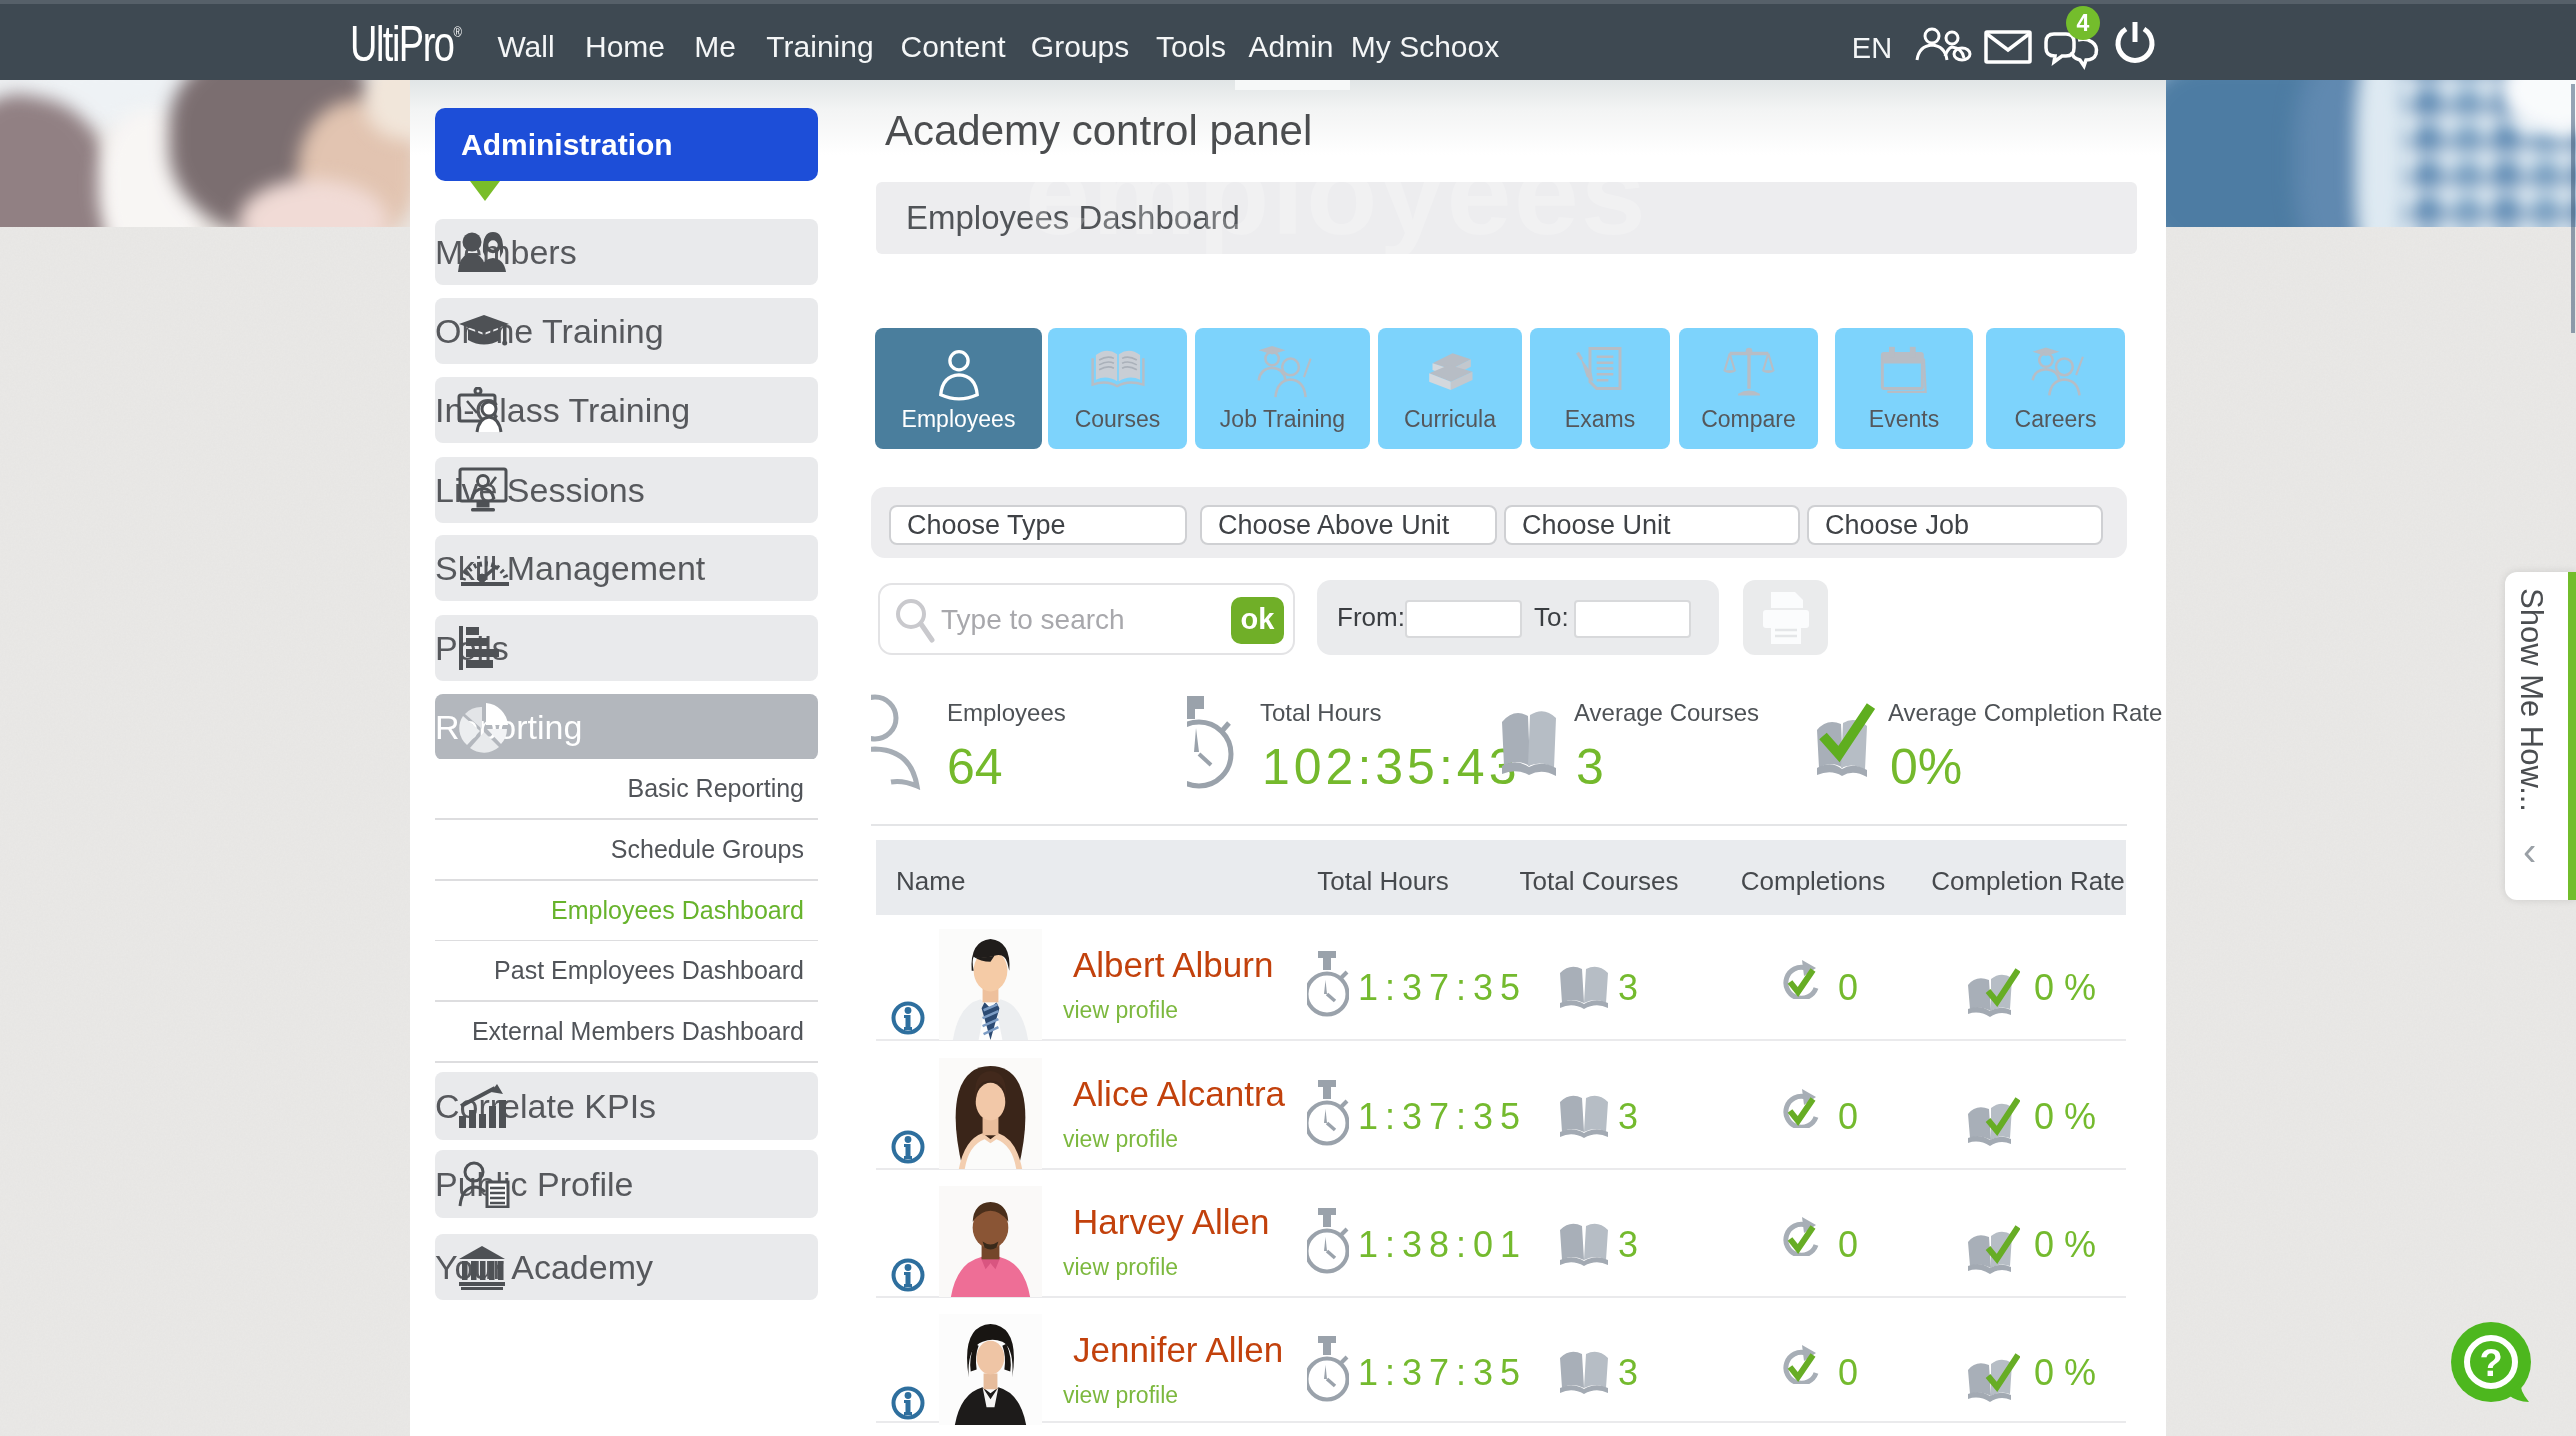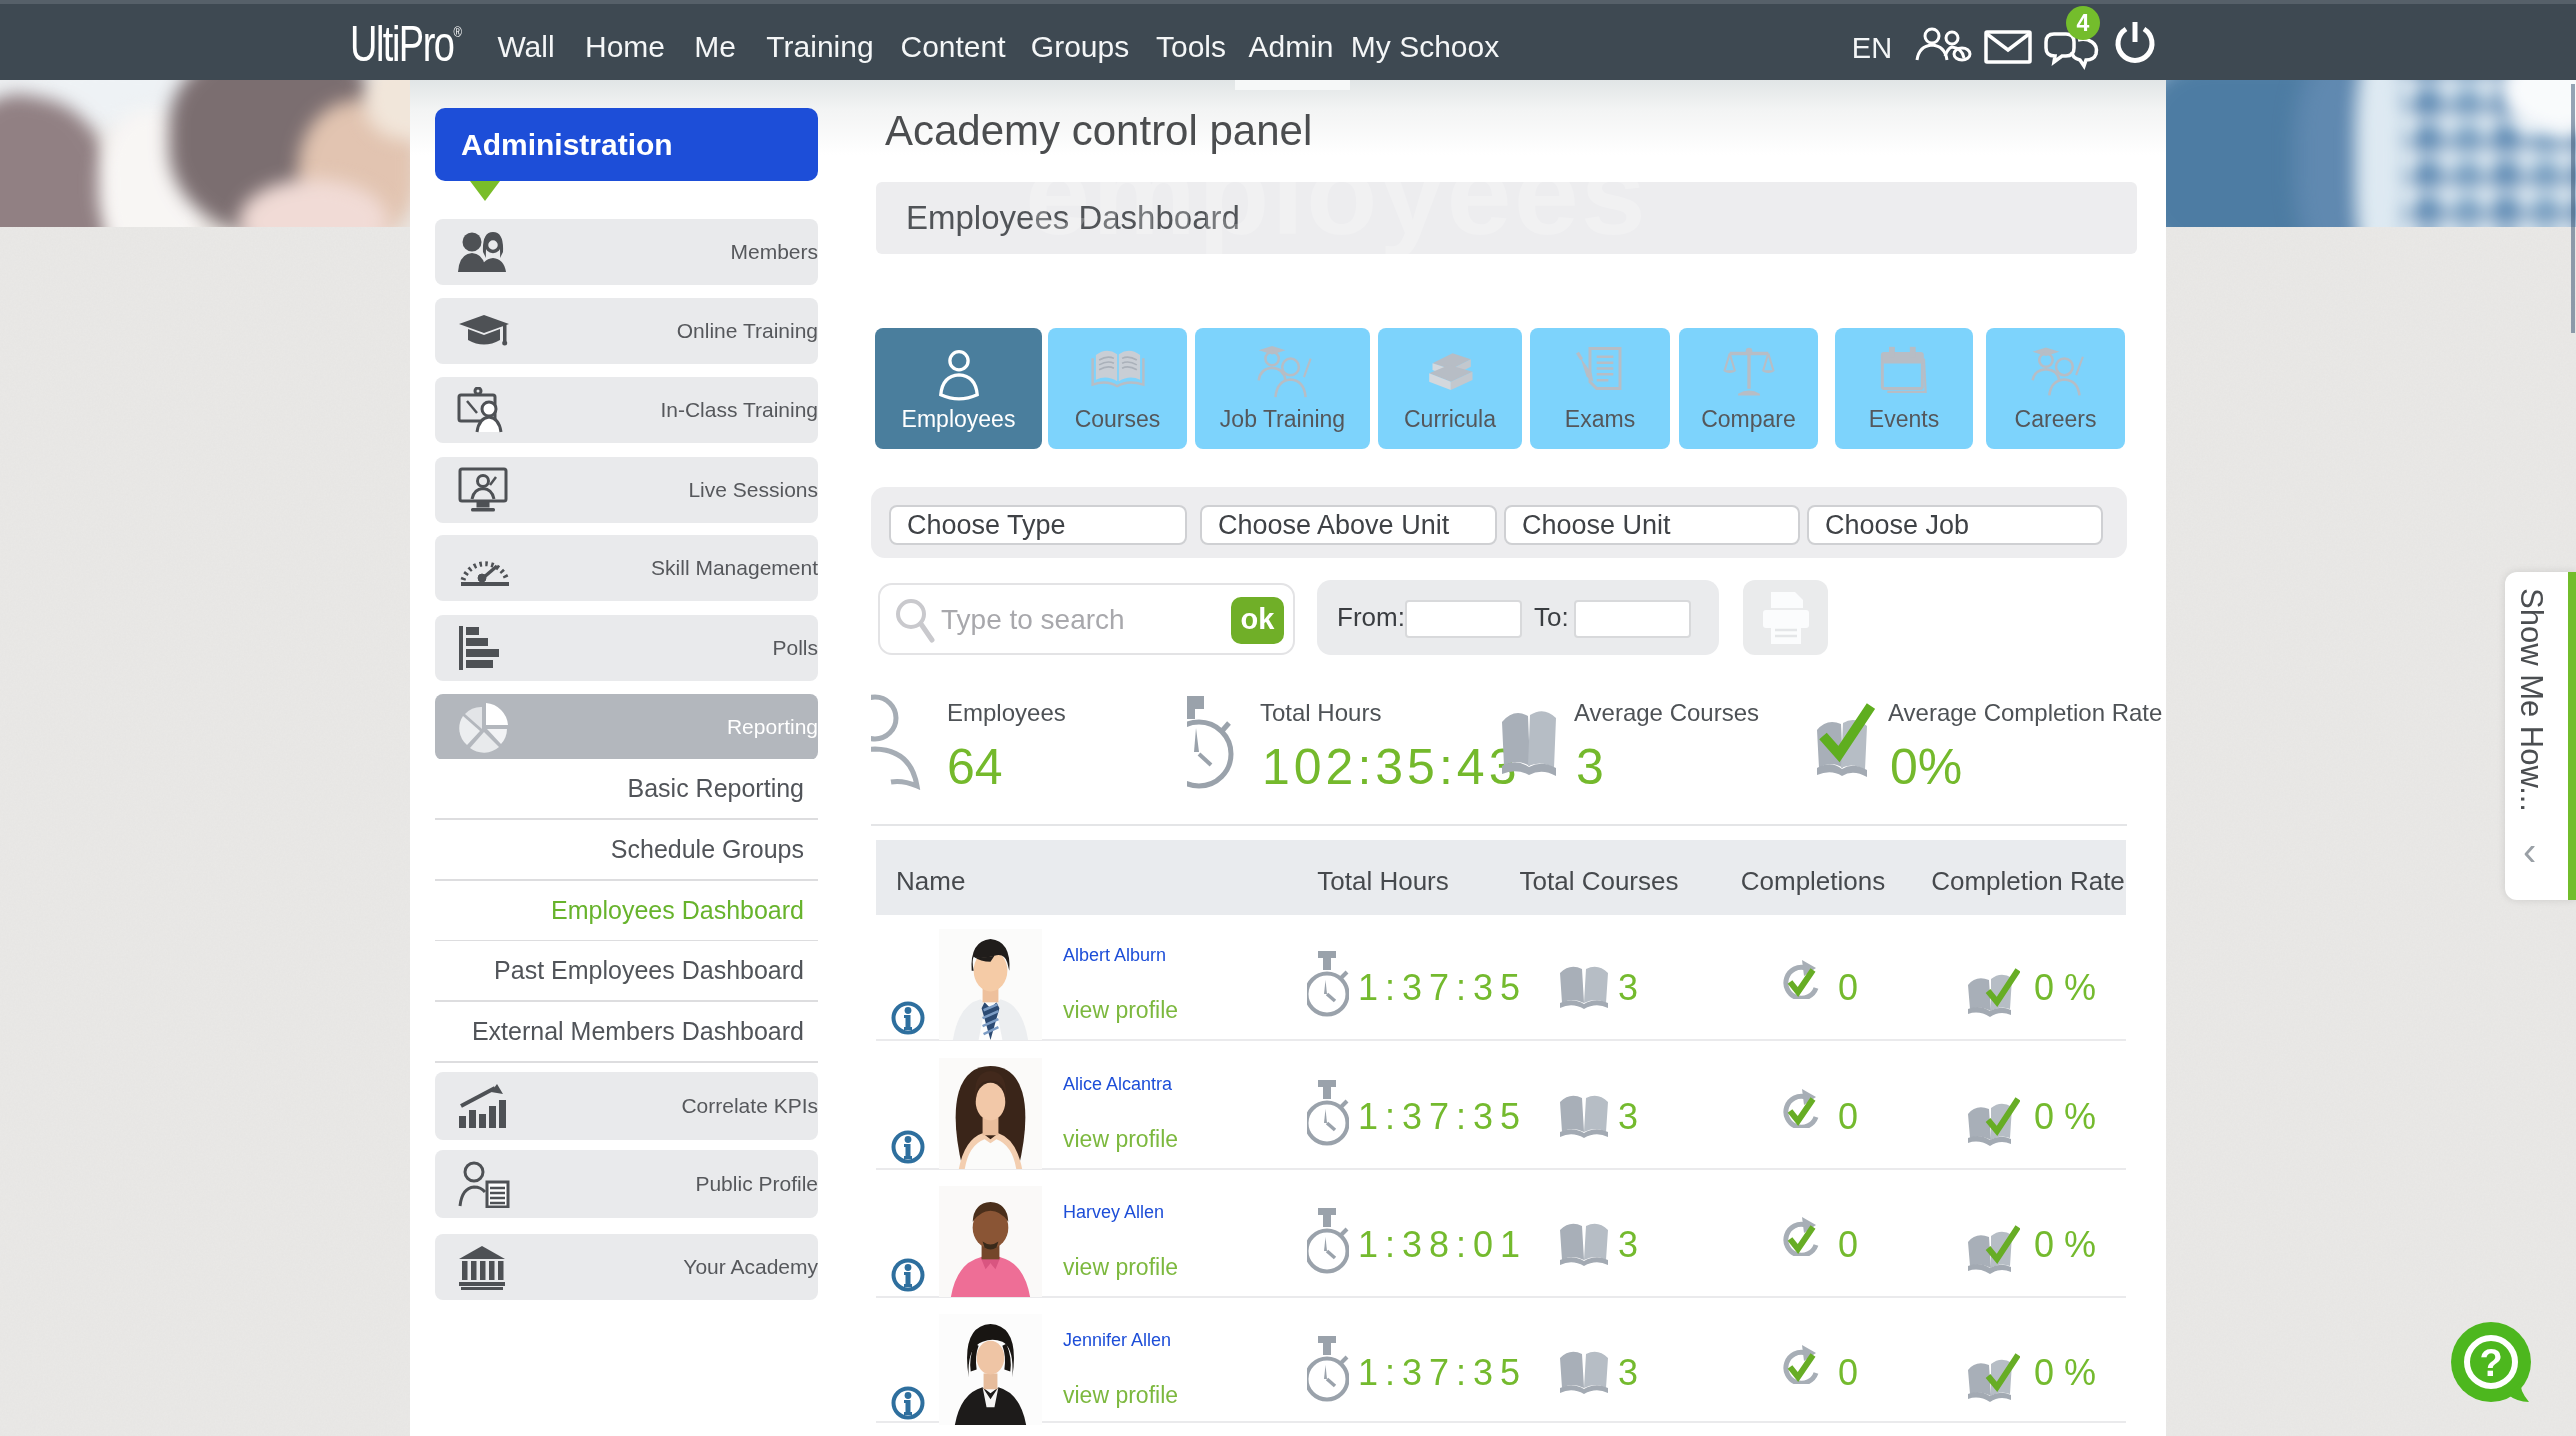--- a/index.html
+++ b/index.html
@@ -20,21 +20,21 @@
 
 #photoL{position:absolute;left:0;top:80px;width:410px;height:147px;overflow:hidden;background:#e3dcd6;z-index:1}
 #photoR{position:absolute;left:2166px;top:80px;width:410px;height:147px;overflow:hidden;background:#9dbbd3;z-index:1}
 .blob{position:absolute;filter:blur(9px)}
 .wash{position:absolute;left:0;top:0;width:100%;height:100%;background:rgba(255,255,255,.38)}
 
 #panel{position:absolute;left:410px;top:80px;width:1756px;height:1357px;background:linear-gradient(180deg,#e1e5e6 0,#f3f4f4 30px,#fff 75px);z-index:10}
 
 #adminbtn{position:absolute;left:435px;top:108px;width:383px;height:73px;background:#1d4ed8;border-radius:10px;color:#fff;font-size:30px;font-weight:700;line-height:73px;padding-left:26px;z-index:12}
 #adminptr{position:absolute;left:470px;top:181px;width:0;height:0;border-left:15px solid transparent;border-right:15px solid transparent;border-top:20px solid #79bd29;z-index:12}
-.sbtn{position:absolute;left:435px;width:383px;height:66px;background:#e9eaec;border-radius:8px;color:#56585c;font-size:21px;line-height:66px;text-align:right;padding-right:0;z-index:12;white-space:nowrap}
+.sbtn{position:absolute;left:435px;width:383px;height:66px;background:#e9eaec;border-radius:8px;color:#56585c;font-size:34px;line-height:66px;padding-right:14px;z-index:12;white-space:nowrap}
 .sbtn svg{position:absolute;left:22px;top:50%;transform:translateY(-50%)}
 .sbtn.rep{background:#b3b7bd;color:#fff}
 .sub{position:absolute;left:435px;width:383px;height:61px;border-bottom:2px solid #dddddf;color:#515459;font-size:25px;line-height:59px;text-align:right;padding-right:14px;background:#fff;z-index:12;white-space:nowrap}
 .sub.act{color:#67b32c}
 
 #h1{position:absolute;left:885px;top:107px;font-size:42px;color:#4b4d4f;z-index:12}
 #edbar{position:absolute;left:876px;top:182px;width:1261px;height:72px;background:#ededef;border-radius:6px;color:#515458;font-size:33px;line-height:72px;padding-left:30px;z-index:12;overflow:hidden}
 #edbar .wm{position:absolute;left:149px;top:-24px;font-size:117px;font-weight:700;color:rgba(255,255,255,.22);letter-spacing:2px}
 .tab{position:absolute;top:328px;height:121px;background:#7dd3fc;border-radius:8px;color:#54575b;font-size:23px;z-index:12;text-align:center}
 .tab .lbl{position:absolute;left:0;right:0;bottom:16px}
@@ -52,21 +52,21 @@
 #printtile{position:absolute;left:1743px;top:580px;width:85px;height:75px;background:#eaebec;border-radius:12px;z-index:12}
 
 .statlbl{position:absolute;top:699px;font-size:24px;color:#4e5256;z-index:12}
 .statnum{position:absolute;top:738px;font-size:50px;color:#74b92c;z-index:12}
 #statline{position:absolute;left:871px;top:824px;width:1256px;height:2px;background:#e4e5e7;z-index:12}
 
 #thead{position:absolute;left:876px;top:840px;width:1250px;height:76px;background:#e9ebee;z-index:12}
 .th{position:absolute;top:866px;font-size:26px;color:#46494d;z-index:13}
 .thc{transform:translateX(-50%)}
 .row{position:absolute;left:876px;width:1250px;height:126px;border-bottom:2px solid #eaeaec;background:#fff;z-index:12}
-.rname{position:absolute;left:187px;top:30px;font-size:18px;color:#1d4ed8}
+.rname{position:absolute;left:197px;top:30px;font-size:35px;color:#c2410c}
 .rview{position:absolute;left:187px;top:82px;font-size:23px;font-weight:400;color:#7cb83e}
 .rtime{position:absolute;left:482px;top:52px;font-size:36px;color:#74ba2e;letter-spacing:7px}
 .rnum{position:absolute;font-size:36px;color:#74ba2e;top:52px}
 .photo{position:absolute;left:63px;top:14px;width:103px;height:111px;overflow:hidden}
 
 #smh{position:absolute;left:2505px;top:572px;width:71px;height:328px;background:#fff;border-radius:12px 0 0 12px;box-shadow:0 0 8px rgba(0,0,0,.12);z-index:20}
 #smh .stripe{position:absolute;right:0;top:0;width:8px;height:100%;background:#72bd2b}
 #smh .vt{position:absolute;left:8px;top:16px;writing-mode:vertical-rl;font-size:31px;color:#4b4e51;white-space:nowrap}
 #smh .chev{position:absolute;left:18px;bottom:26px;font-size:40px;color:#9aa0a6}
 #help{position:absolute;left:2447px;top:1320px;width:88px;height:88px;z-index:20}

